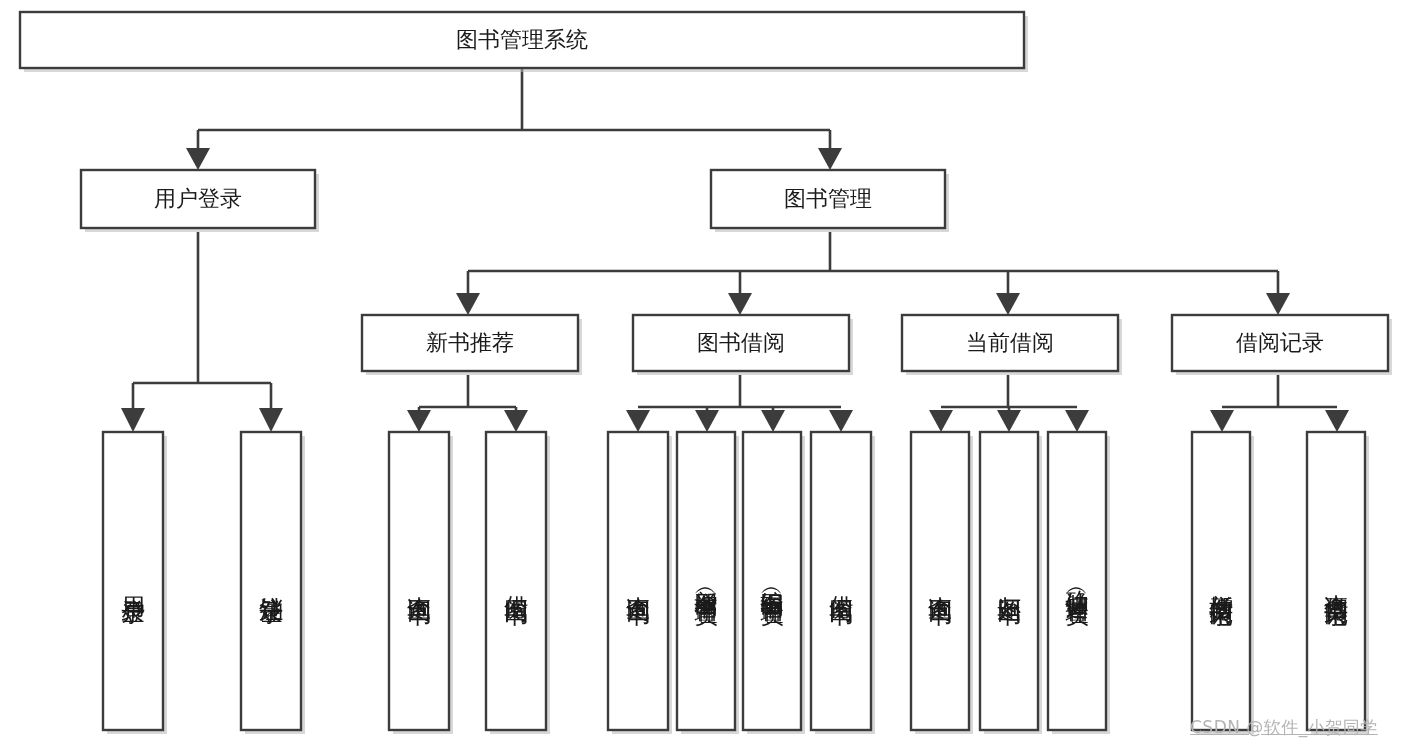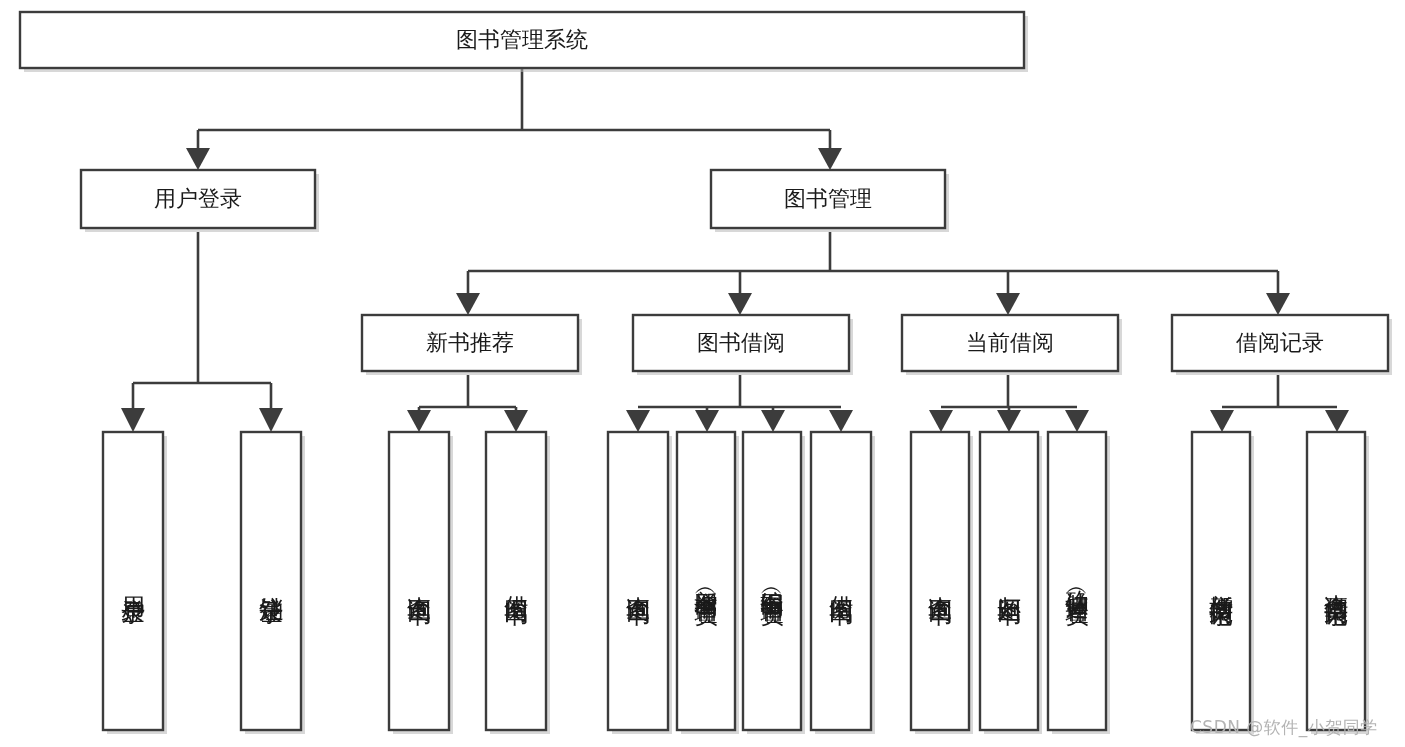--- a/index.html
+++ b/index.html
@@ -249,15 +249,15 @@
   <div class="leaf-label-wrap" style="left:608px; top:432px; width:60px; height:298px;">查询图书</div>
   <div class="leaf-label-wrap" style="left:677px; top:432px; width:58px; height:298px; font-size:23px;">新增图书（管理员）</div>
   <div class="leaf-label-wrap" style="left:743px; top:432px; width:58px; height:298px; font-size:23px;">编辑图书（管理员）</div>
   <div class="leaf-label-wrap" style="left:811px; top:432px; width:60px; height:298px;">借阅图书</div>
   <div class="leaf-label-wrap" style="left:911px; top:432px; width:58px; height:298px;">查询图书</div>
   <div class="leaf-label-wrap" style="left:980px; top:432px; width:58px; height:298px;">归还图书</div>
   <div class="leaf-label-wrap" style="left:1048px; top:432px; width:58px; height:298px; font-size:23px;">确认归还（管理员）</div>
   <div class="leaf-label-wrap" style="left:1192px; top:432px; width:58px; height:298px;">新增借阅记录</div>
   <div class="leaf-label-wrap" style="left:1307px; top:432px; width:58px; height:298px;">查询借阅记录</div>
 
-  <div class="watermark" style="left:1190px; top:716px;">CSDN @软件_小贺同学</div>
+  <div class="watermark" style="left:1190px; top:716px;text-decoration:underline;">CSDN @软件_小贺同学</div>
 
 </div>
 
 </body></html>

